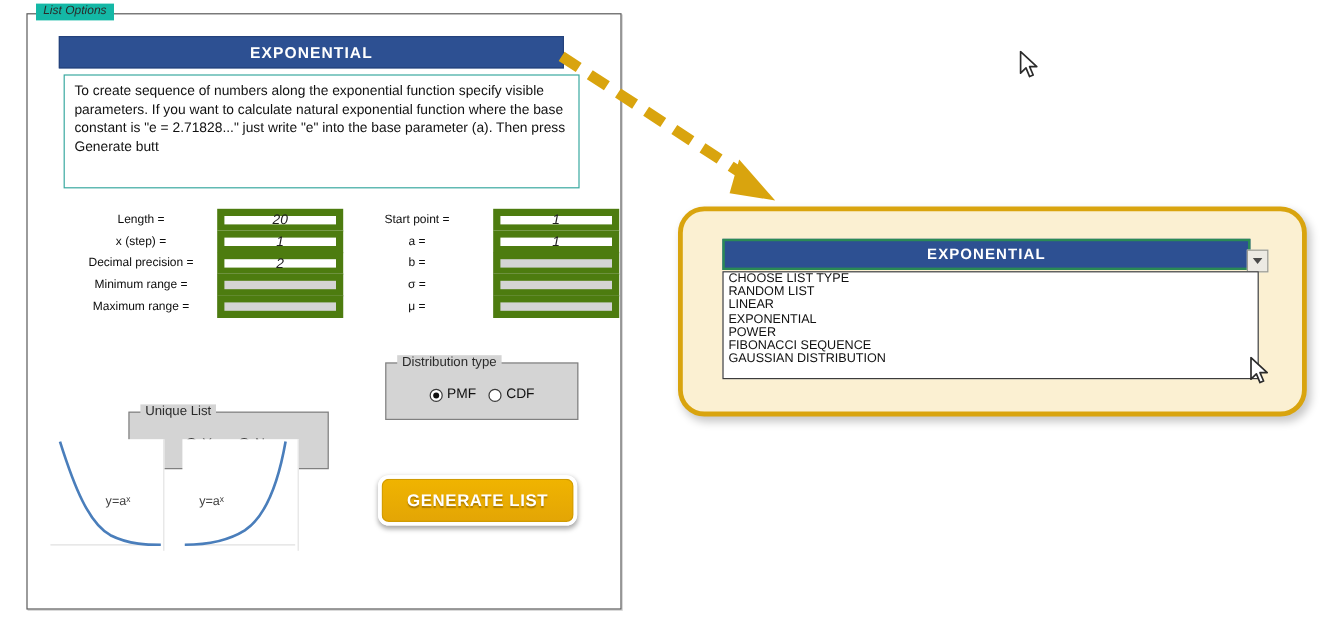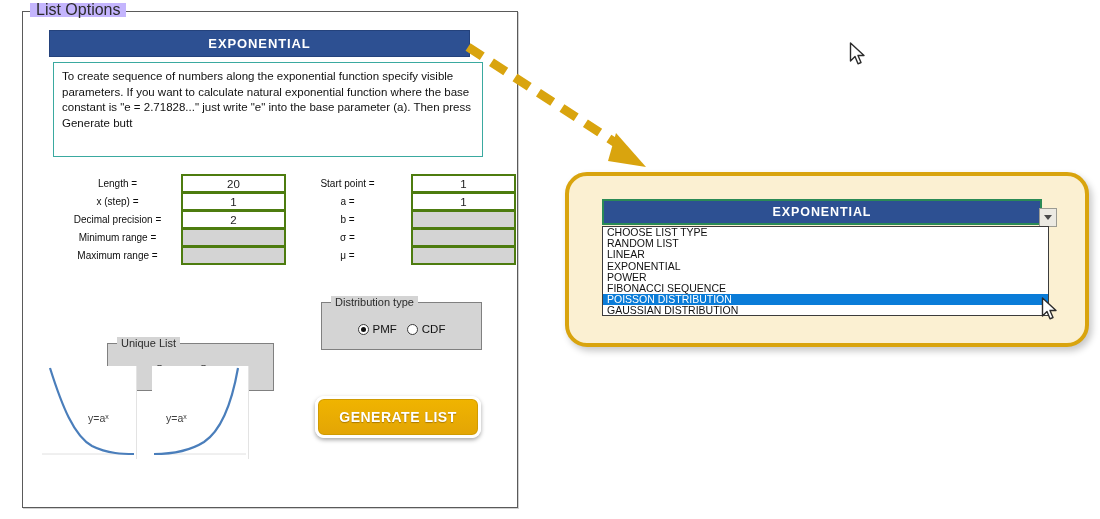--- a/index.html
+++ b/index.html
@@ -10,22 +10,22 @@
     font-size:12px;color:#1a1a1a;
   }
 
   
   #list-options-group{
     position:absolute;left:22px;top:11px;width:496px;height:497px;
     border:1px solid #5a5a5a;box-sizing:border-box;background:#fff;
     box-shadow:1px 1px 0 rgba(0,0,0,.18);
   }
   #list-options-legend{
-    position:absolute;left:30px;top:3px;background:#c4b5fd;
-    padding:0 6px;font-size:16px;color:#2b2b2b;line-height:14px;z-index:4;
+    position:absolute;left:30px;top:3px;background:#14b8a6;
+    padding:0 6px;font-size:10px;color:#2b2b2b;line-height:14px;z-index:4;font-style:italic;
   }
   
   #legend-mask{position:absolute;left:28px;top:10px;width:452px;height:3px;background:#fff;z-index:3;}
 
   
   #type-title-bar{
     position:absolute;left:49px;top:30px;width:421px;height:27px;
     background:#2d5092;color:#ffffff;font-weight:bold;font-size:13px;
     letter-spacing:.9px;display:flex;align-items:center;justify-content:center;
     border:1px solid #24427c;box-sizing:border-box;
@@ -42,23 +42,23 @@
   .param-col{position:absolute;display:flex;flex-direction:column;}
   #param-col-left{left:60px;top:174px;}
   #param-col-right{left:290px;top:174px;}
   .param-row{display:flex;align-items:center;height:19px;margin-bottom:-1px;}
   .param-label{
     width:115px;text-align:center;padding-right:6px;
     font-weight:normal;font-size:10px;color:#0d0d0d;white-space:nowrap;
   }
   .param-input{
     width:105px;height:19px;box-sizing:border-box;
-    border:2px solid #4d7c0f;background:#ffffff;
+    border:6px solid #4d7c0f;background:#ffffff;
     display:flex;align-items:center;justify-content:center;
-    font-size:11.5px;color:#222;
+    font-size:11.5px;color:#222;font-style:italic;
   }
   .param-input.disabled{background:#d4d4d4;}
 
   
   .opt-group{
     position:absolute;border:1px solid #808080;background:#d4d4d4;box-sizing:border-box;
   }
   .opt-legend{
     position:absolute;left:9px;top:-7px;background:#d4d4d4;padding:0 4px;
     font-size:11px;color:#2b2b2b;line-height:12px;
@@ -264,21 +264,20 @@
     <div id="dropdown-toggle">
       <span class="caret"></span>
     </div>
     <div id="dropdown-list">
         <div class="dropdown-item">CHOOSE LIST TYPE</div>
         <div class="dropdown-item">RANDOM LIST</div>
         <div class="dropdown-item">LINEAR</div>
         <div class="dropdown-item">EXPONENTIAL</div>
         <div class="dropdown-item">POWER</div>
         <div class="dropdown-item">FIBONACCI SEQUENCE</div>
-        <div class="dropdown-item selected">POISSON DISTRIBUTION</div>
         <div class="dropdown-item">GAUSSIAN DISTRIBUTION</div>
       </div>
   </div>
 </div>
 
 <svg class="cursor" id="cursor-top" width="18" height="26" viewBox="0 0 18 26">
   <path d="M1.5 1 L1.5 19 L6 14.6 L9 21.8 L12 20.5 L9 13.5 L15 13.5 Z" fill="#ffffff" stroke="#2b2b2b" stroke-width="1.4" stroke-linejoin="round"></path>
 </svg>
 <svg class="cursor" id="cursor-dropdown" width="18" height="26" viewBox="0 0 18 26">
   <path d="M1.5 1 L1.5 19 L6 14.6 L9 21.8 L12 20.5 L9 13.5 L15 13.5 Z" fill="#ffffff" stroke="#2b2b2b" stroke-width="1.4" stroke-linejoin="round"></path>

